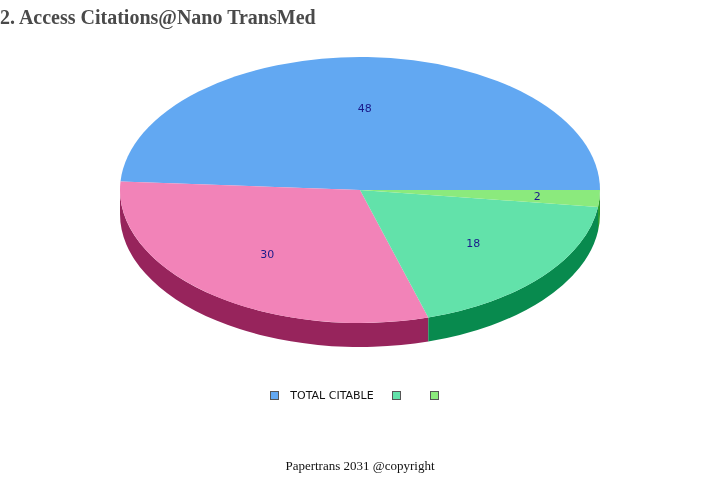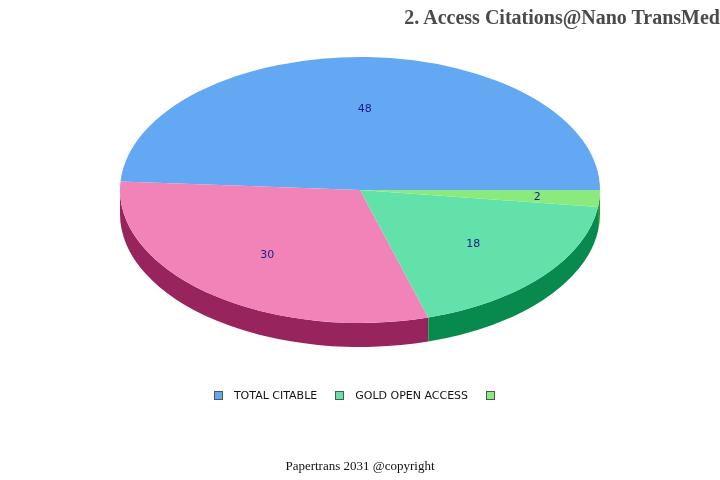--- a/index.html
+++ b/index.html
@@ -1,17 +1,17 @@
 <!DOCTYPE html>
 <html><head>
 <meta charset="utf-8">
 <style>
   html, body { margin:0; padding:0; background:#ffffff; }
   body { width:720px; height:480px; position:relative; overflow:hidden; font-family:"DejaVu Sans", sans-serif; }
-  .title { position:absolute; top:6px; left:0; width:720px; text-align:right; font-family:"Liberation Serif", serif; font-weight:bold; font-size:20px; color:#4a4a4a; }
+  .title { position:absolute; top:6px; left:0; width:720px; text-align:left; font-family:"Liberation Serif", serif; font-weight:bold; font-size:20px; color:#4a4a4a; }
   svg.chart { position:absolute; left:0; top:0; }
   .slice-label { font-family:"DejaVu Sans", sans-serif; font-size:11px; fill:#1a1a8a; }
   .legend { position:absolute; top:389px; left:0; width:720px; display:flex; justify-content:center; gap:0; font-size:11px; color:#111; }
   .legend-item { display:flex; align-items:center; margin:0 9px; }
   .swatch { width:7px; height:7px; border:1px solid #555; margin-right:11px; }
   .footer { position:absolute; top:458px; left:0; width:720px; text-align:center; font-family:"Liberation Serif", serif; font-size:13px; color:#111; }
 </style>
 </head>
 <body>
 
@@ -37,20 +37,19 @@
     </g>
 </svg>
 
 <div class="legend">
   <div class="legend-item">
     <span class="swatch" style="background: rgb(98, 168, 242);"></span>
     <span>TOTAL CITABLE</span>
   </div>
   <div class="legend-item">
     <span class="swatch" style="background: rgb(98, 226, 170);"></span>
-    <span>GOLD OPEN ACCESS</span>
   </div>
   <div class="legend-item">
     <span class="swatch" style="background: rgb(139, 234, 125);"></span>
   </div>
 </div>
 
 <div class="footer">Papertrans 2031 @copyright</div>
 
 </body></html>

